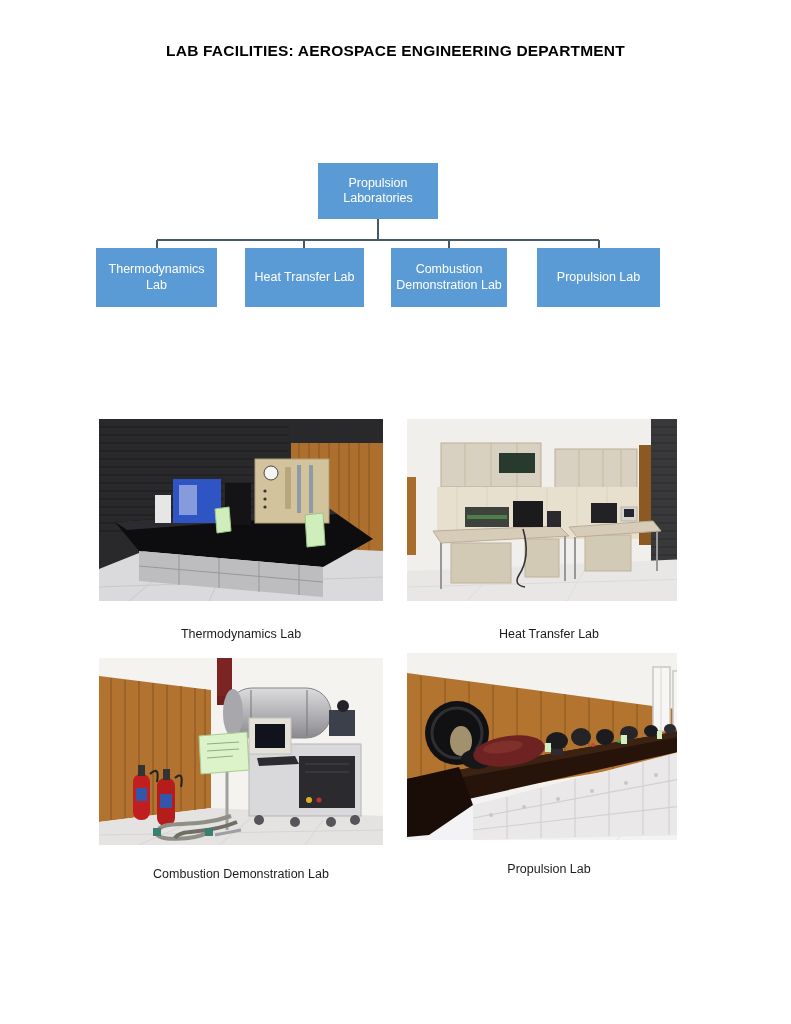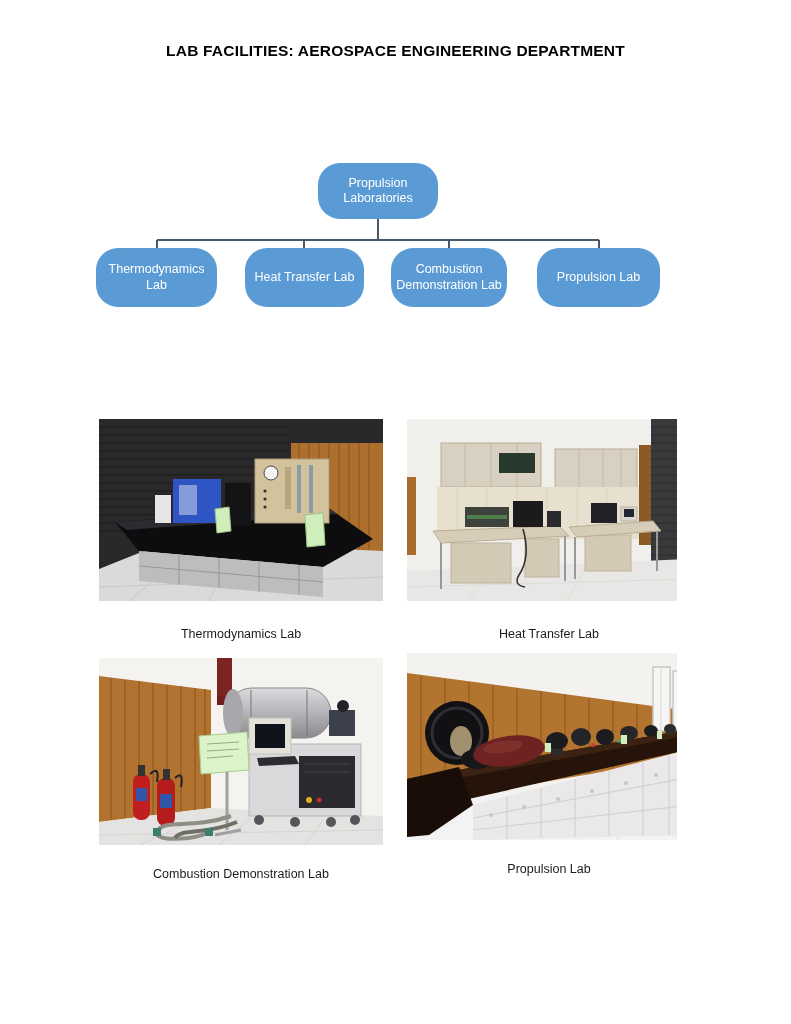--- a/index.html
+++ b/index.html
@@ -3,21 +3,21 @@
 <meta charset="utf-8">
 <style>
   html,body{margin:0;padding:0;background:#ffffff;}
   .page{position:relative;width:677px;height:1024px;background:var(--page-bg,#fff);
         font-family:"Liberation Sans",sans-serif;overflow:hidden;}
   .title{position:absolute;top:42px;left:0;width:791px;text-align:center;
          font-weight:bold;font-size:15.5px;letter-spacing:.2px;color:var(--title-color,#000);}
   .connectors{position:absolute;left:0;top:0;pointer-events:none;}
   .org-box{position:absolute;background:var(--chart-box,#5b9bd5);color:var(--chart-text,#fff);
            display:flex;align-items:center;justify-content:center;text-align:center;
-           font-size:12.5px;line-height:1.22;padding:2px 4px;box-sizing:border-box;border-radius:22px;}
+           font-size:12.5px;line-height:1.22;padding:2px 4px;box-sizing:border-box;}
   .photo{position:absolute;}
   .photo svg{display:block;width:100%;height:100%;}
   .caption{position:absolute;font-size:12.5px;color:var(--caption-color,#1b1b1b);text-align:center;}
 </style>
 </head>
 <body>
 
 <div class="page">
 
   <div class="title">LAB FACILITIES: AEROSPACE ENGINEERING DEPARTMENT</div>

